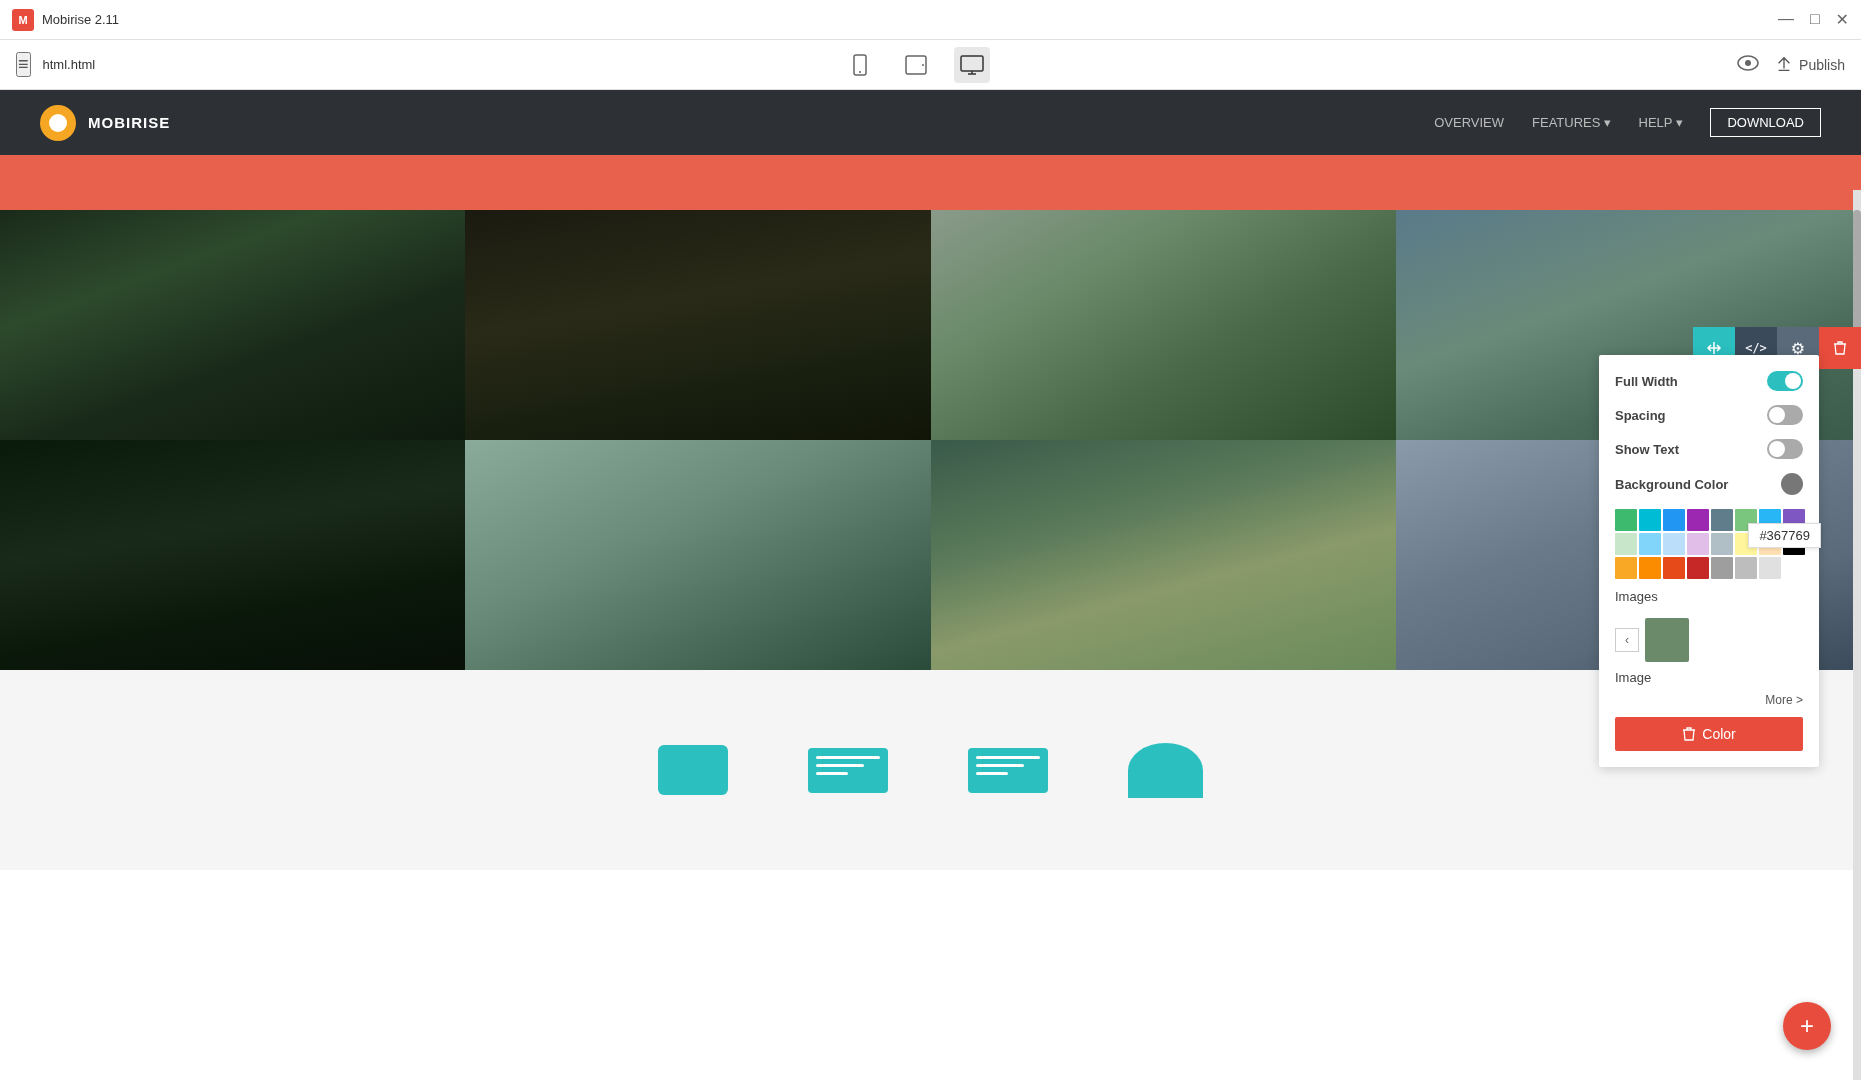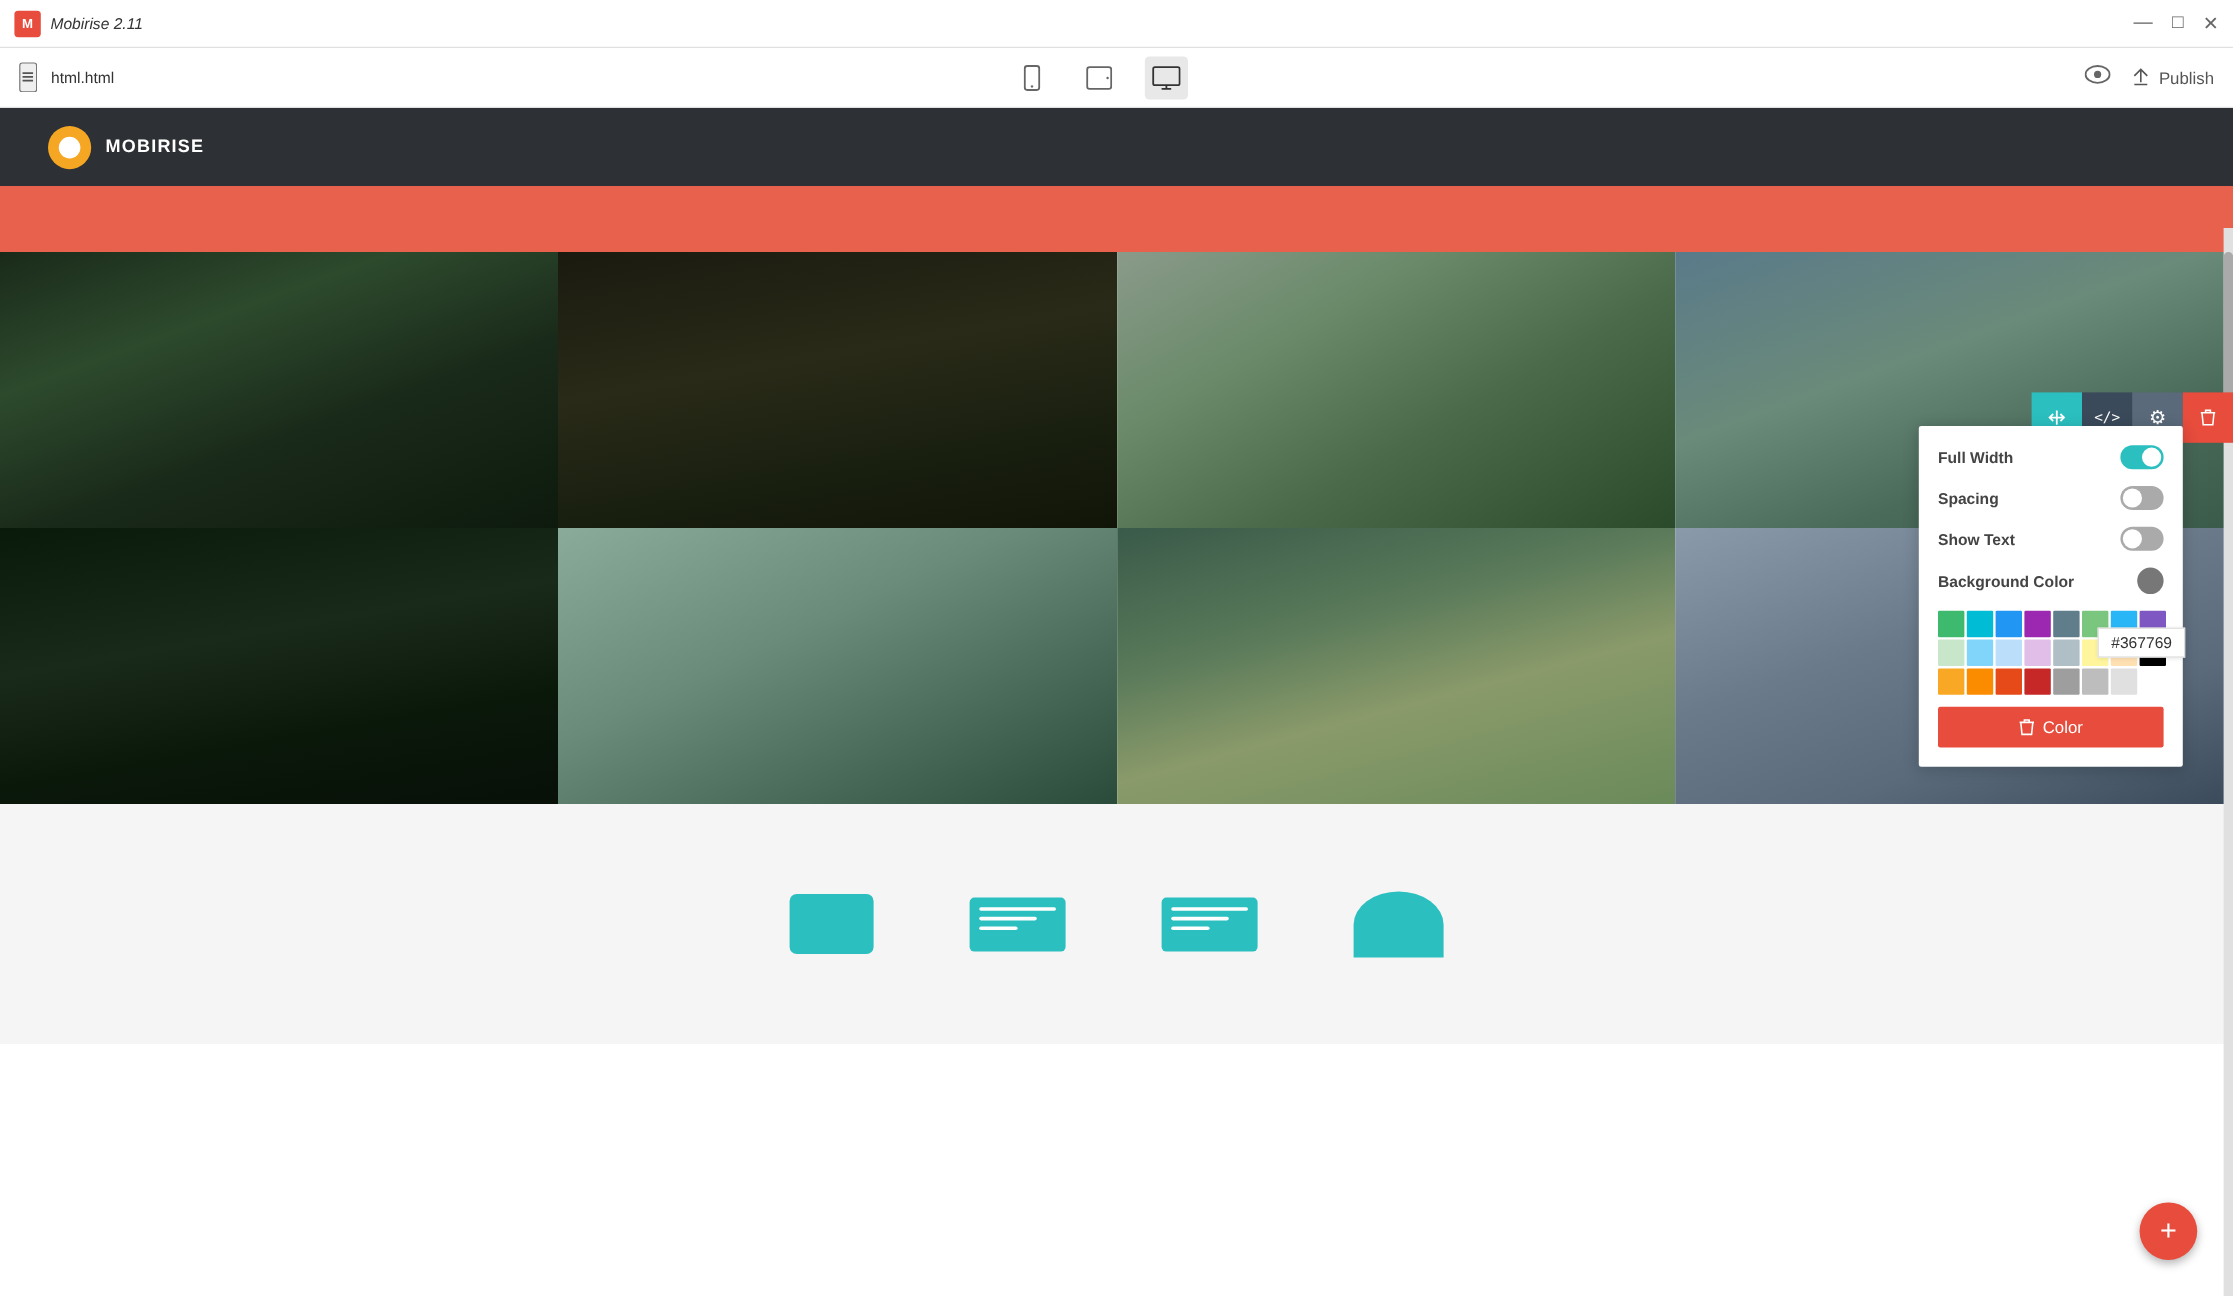--- a/index.html
+++ b/index.html
@@ -6,21 +6,21 @@
     body { font-family: 'Segoe UI', Arial, sans-serif; background: #fff; overflow: hidden; width: 1861px; height: 1080px; }
 
     
     .titlebar {
       display: flex; align-items: center; justify-content: space-between;
       background: #fff; height: 40px; padding: 0 12px;
       border-bottom: 1px solid #e0e0e0;
     }
     .titlebar-left { display: flex; align-items: center; gap: 8px; }
     .titlebar-logo { width: 22px; height: 22px; background: #e74c3c; border-radius: 3px; display: flex; align-items: center; justify-content: center; }
-    .titlebar-title { font-size: 13px; color: #333; font-style: italic; }
+    .titlebar-title { font-size: 13px; color: #333; }
     .titlebar-controls { display: flex; gap: 16px; }
     .titlebar-ctrl { font-size: 16px; color: #666; cursor: pointer; }
 
     
     .toolbar {
       display: flex; align-items: center; justify-content: space-between;
       background: #fff; height: 50px; padding: 0 16px;
       border-bottom: 1px solid #e0e0e0;
     }
     .toolbar-left { display: flex; align-items: center; gap: 12px; }
@@ -260,20 +260,26 @@
 </div>
 
 <div class="preview-area">
 
   <div class="site-navbar">
     <div class="site-brand">
       <div class="site-logo-circle">
         <div class="site-logo-inner"></div>
       </div>
       <span class="site-brand-name">MOBIRISE</span>
+    </div>
+    <div class="site-nav">
+      <span class="site-nav-item">OVERVIEW</span>
+      <span class="site-nav-item dropdown">FEATURES</span>
+      <span class="site-nav-item dropdown">HELP</span>
+      <span class="site-nav-download">DOWNLOAD</span>
     </div>
   </div>
 
   <div class="orange-section"></div>
 
   <div class="gallery-grid">
     <div class="gallery-cell photo-1"></div>
     <div class="gallery-cell photo-2"></div>
     <div class="gallery-cell photo-3"></div>
     <div class="gallery-cell photo-4"></div>
@@ -371,20 +377,31 @@
         <div class="swatch" style="background: rgb(249, 168, 37);"></div>
         <div class="swatch" style="background: rgb(251, 140, 0);"></div>
         <div class="swatch" style="background: rgb(230, 74, 25);"></div>
         <div class="swatch" style="background: rgb(198, 40, 40);"></div>
         <div class="swatch" style="background: rgb(158, 158, 158);"></div>
         <div class="swatch" style="background: rgb(189, 189, 189);"></div>
         <div class="swatch" style="background: rgb(224, 224, 224);"></div>
         <div class="swatch" style="background: rgb(255, 255, 255);"></div>
       </div>
 
+    <div>
+      <div class="panel-row" style="margin-bottom:6px;">
+        <span class="images-label">Images</span>
+      </div>
+      <div class="image-thumb-row">
+        <div class="nav-arrow">‹</div>
+        <div class="image-thumb"></div>
+      </div>
+      <div class="image-label">Image</div>
+      <div class="more-link">More &gt;</div>
+    </div>
 
     <button class="remove-btn">
       <svg width="14" height="16" viewBox="0 0 14 16" fill="white">
           <path d="M1 4h12M5 4V2h4v2M2 4l1 10h8l1-10" stroke="white" stroke-width="1.3" fill="none"></path>
         </svg>
       <span>Color</span>
     </button>
 
     <div class="hex-tooltip">#367769</div>
   </div>

